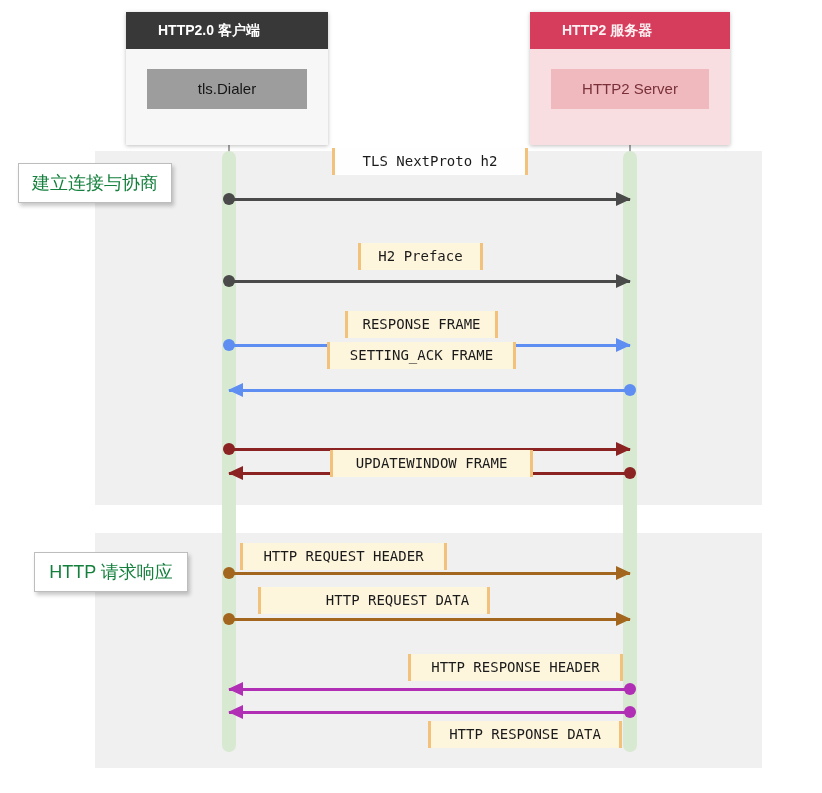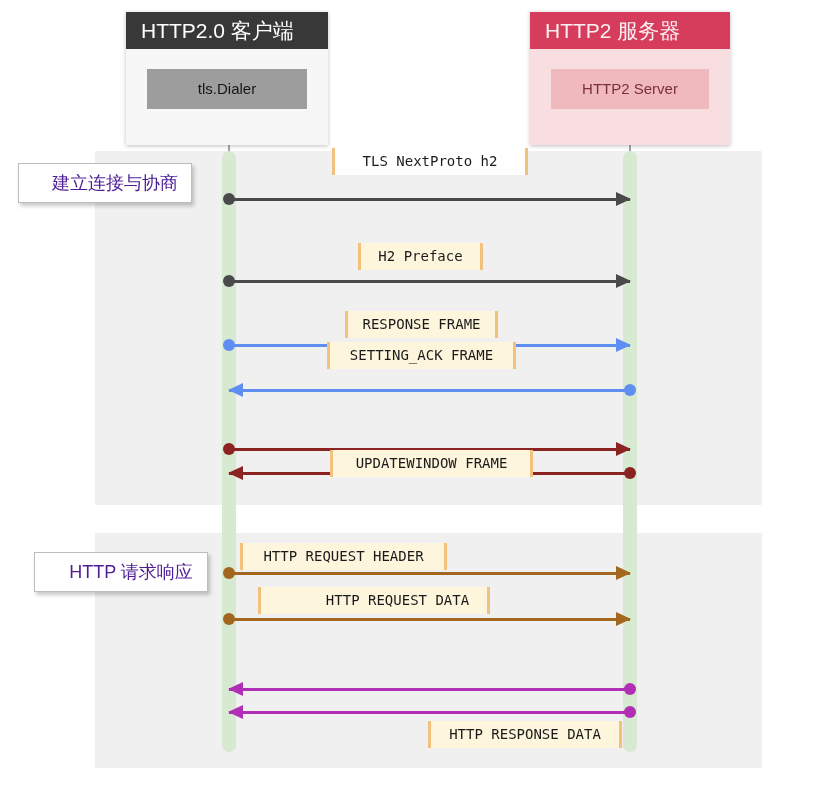--- a/index.html
+++ b/index.html
@@ -12,21 +12,21 @@
   }
   
   .phase-bg{position:absolute;left:95px;width:667px;background:#f0f0f0;z-index:0;}
   .phase-bg.p1{top:151px;height:354px;}
   .phase-bg.p2{top:533px;height:235px;}
 
   
   .participant{position:absolute;top:12px;z-index:4;box-shadow:0 1px 4px rgba(0,0,0,0.25);}
   .participant.client{left:126px;width:202px;}
   .participant.server{left:530px;width:200px;}
-  .p-header{height:37px;line-height:37px;padding-left:15px;font-size:21px;font-weight:normal;color:#ffffff;}
+  .p-header{height:37px;line-height:37px;padding-left:32px;font-size:14px;font-weight:bold;color:#ffffff;}
   .client .p-header{background:#383838;}
   .server .p-header{background:#d63c5c;color:#fdf0f2;}
   .p-body{height:96px;position:relative;}
   .client .p-body{background:#f7f7f7;}
   .server .p-body{background:#f8dee1;}
   .p-inner{position:absolute;left:21px;top:20px;height:40px;line-height:40px;text-align:center;font-size:15px;}
   .client .p-inner{width:160px;background:#9d9d9d;color:#161616;}
   .server .p-inner{width:158px;background:#efb9bd;color:#7a3038;}
 
   
@@ -36,21 +36,21 @@
 
   
   .lifeline{position:absolute;top:151px;width:14px;height:601px;background:#d8e9d2;border-radius:7px;z-index:1;}
   .lifeline.left{left:222px;}
   .lifeline.right{left:623px;}
 
   
   .phase-label{
     position:absolute;left:18px;width:152px;height:38px;line-height:38px;
     background:#ffffff;border:1px solid #bdbdbd;box-shadow:2px 3px 4px rgba(0,0,0,0.22);
-    text-align:center;font-size:18px;color:#4c1d95;z-index:5;padding-left:20px;
+    text-align:center;font-size:18px;color:#15803d;z-index:5;
   }
   .phase-label.pl1{top:163px;}
   .phase-label.pl2{top:552px;margin-left:16px;}
 
   
   .arrow{position:absolute;left:229px;width:401px;height:0;z-index:2;}
   .arrow .line{position:absolute;left:0;right:0;top:-1.5px;height:3px;background:currentColor;}
   .arrow .dot{position:absolute;top:-6px;width:12px;height:12px;border-radius:50%;background:currentColor;}
   .arrow.dir-right .dot{left:-6px;}
   .arrow.dir-left  .dot{right:-6px;}
@@ -163,15 +163,16 @@
     <span class="head"></span>
   </div>
 
   <div class="msg-label white ml1">TLS NextProto h2</div>
   <div class="msg-label ml2">H2 Preface</div>
   <div class="msg-label ml3">RESPONSE FRAME</div>
   <div class="msg-label ml4">SETTING_ACK FRAME</div>
   <div class="msg-label ml6">HTTP REQUEST HEADER</div>
   <div class="msg-label ml5">UPDATEWINDOW FRAME</div>
   <div class="msg-label ml7">HTTP REQUEST DATA</div>
+  <div class="msg-label ml8">HTTP RESPONSE HEADER</div>
   <div class="msg-label ml9">HTTP RESPONSE DATA</div>
 
 </div>
 
 </body></html>

